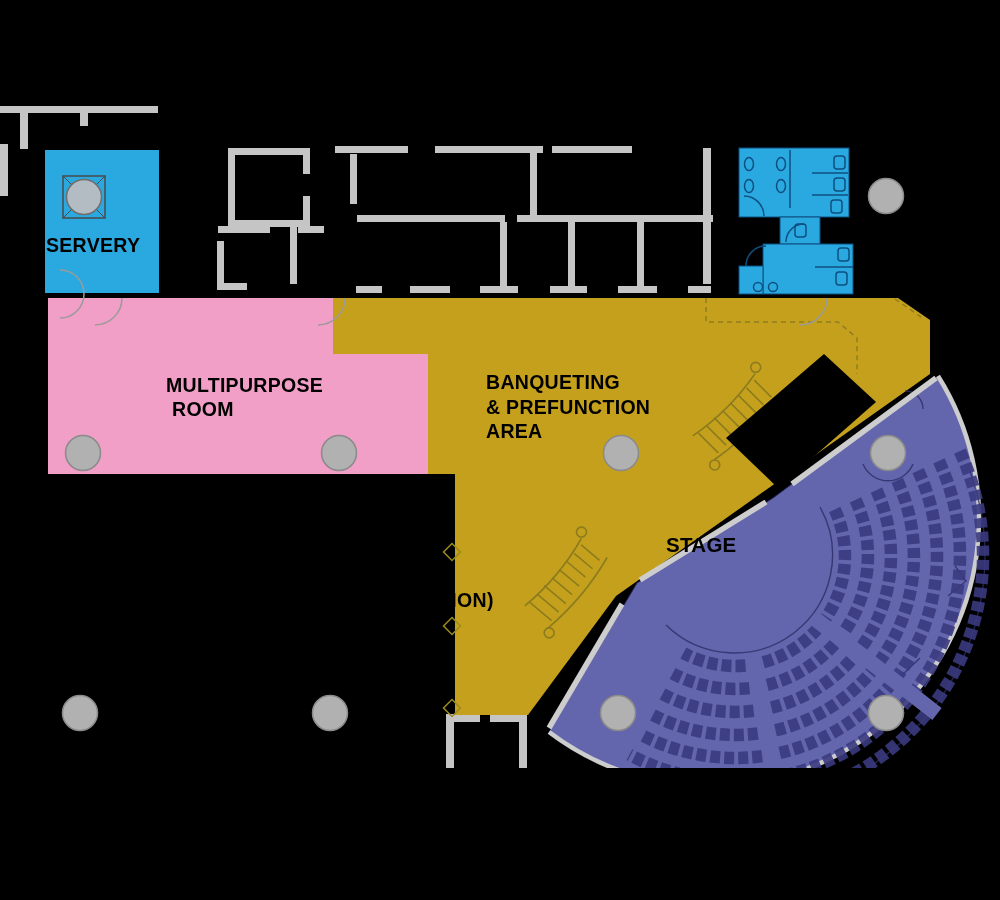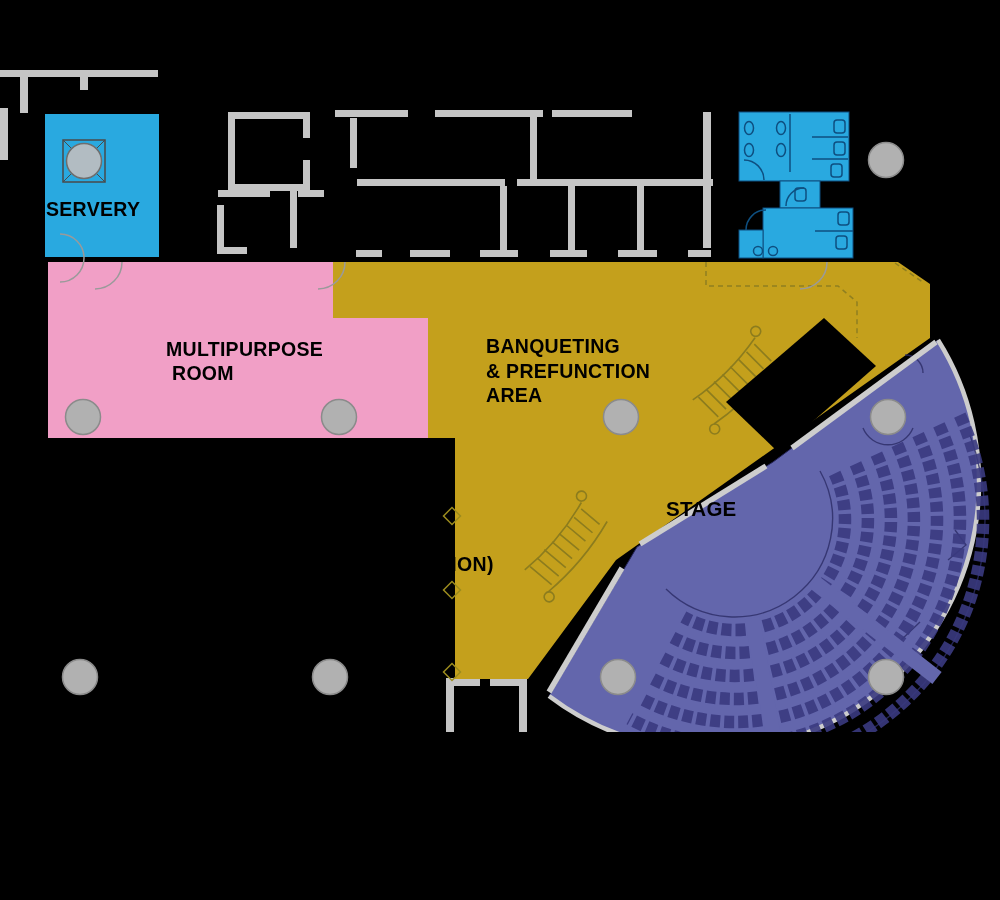--- a/index.html
+++ b/index.html
@@ -1,16 +1,16 @@
 <!DOCTYPE html>
 <html><head>
 <meta charset="utf-8">
 <style>
   html,body{margin:0;padding:0;background:#000;}
-  .plan-wrap{width:1000px;height:732px;position:relative;}
+  .plan-wrap{width:1000px;height:732px;position:relative;margin-top:36px;}
   svg{display:block;}
   text{font-family:"Liberation Sans",sans-serif;font-weight:bold;fill:#000000;letter-spacing:.3px;}
   .lbl{font-size:19.5px;}
   .lbl-stage{font-size:20.5px;}
 </style>
 </head>
 <body>
 
 <div class="plan-wrap">
 <svg width="1000" height="900" viewBox="0 0 1000 900">

